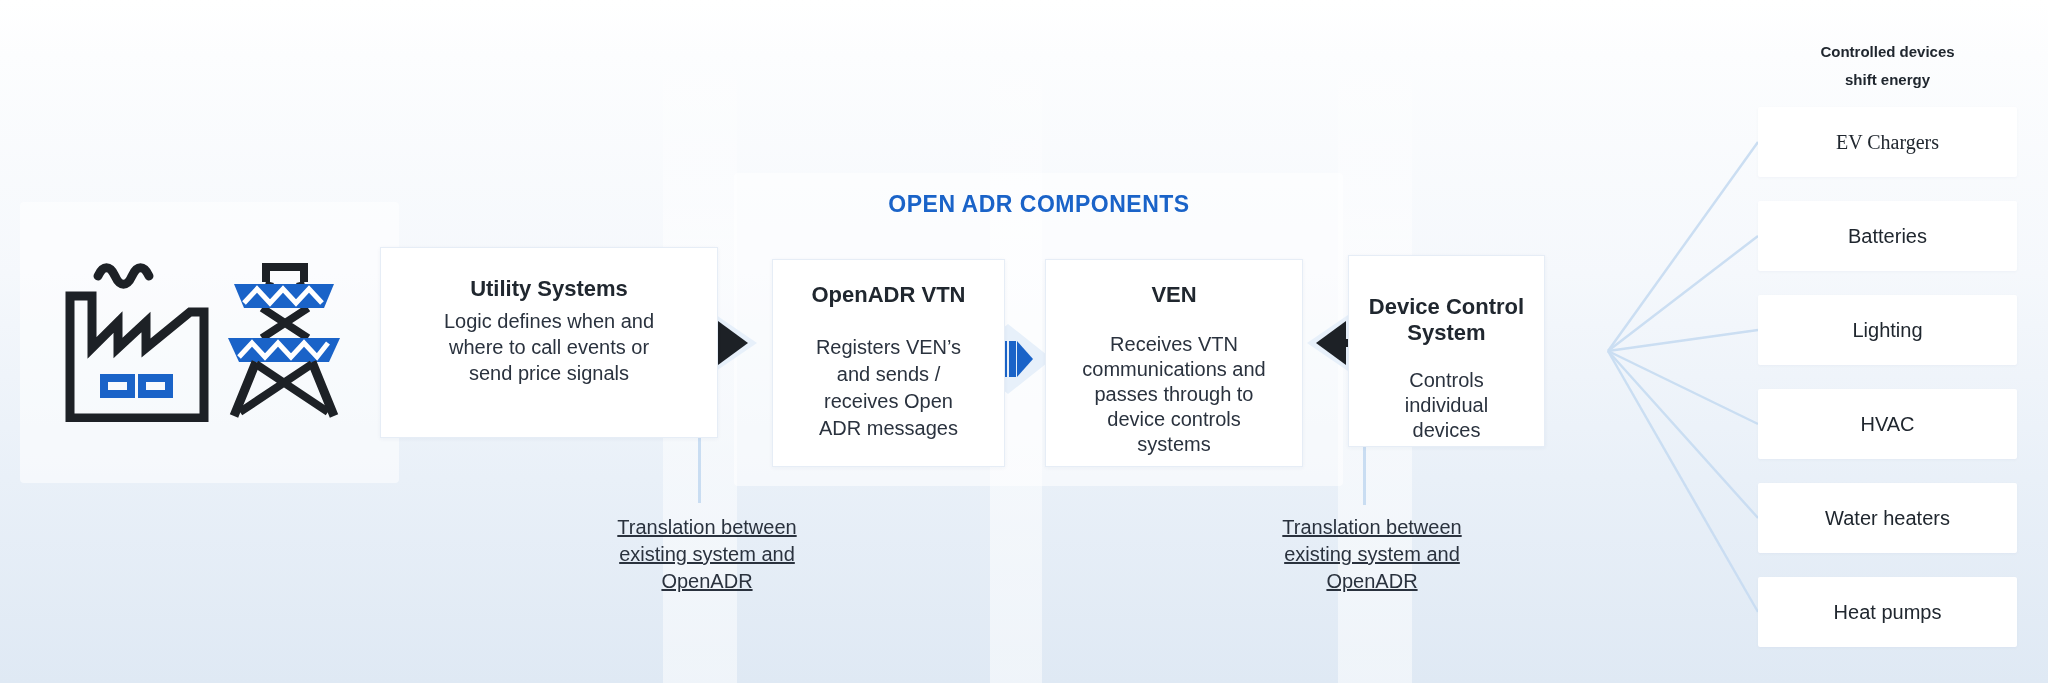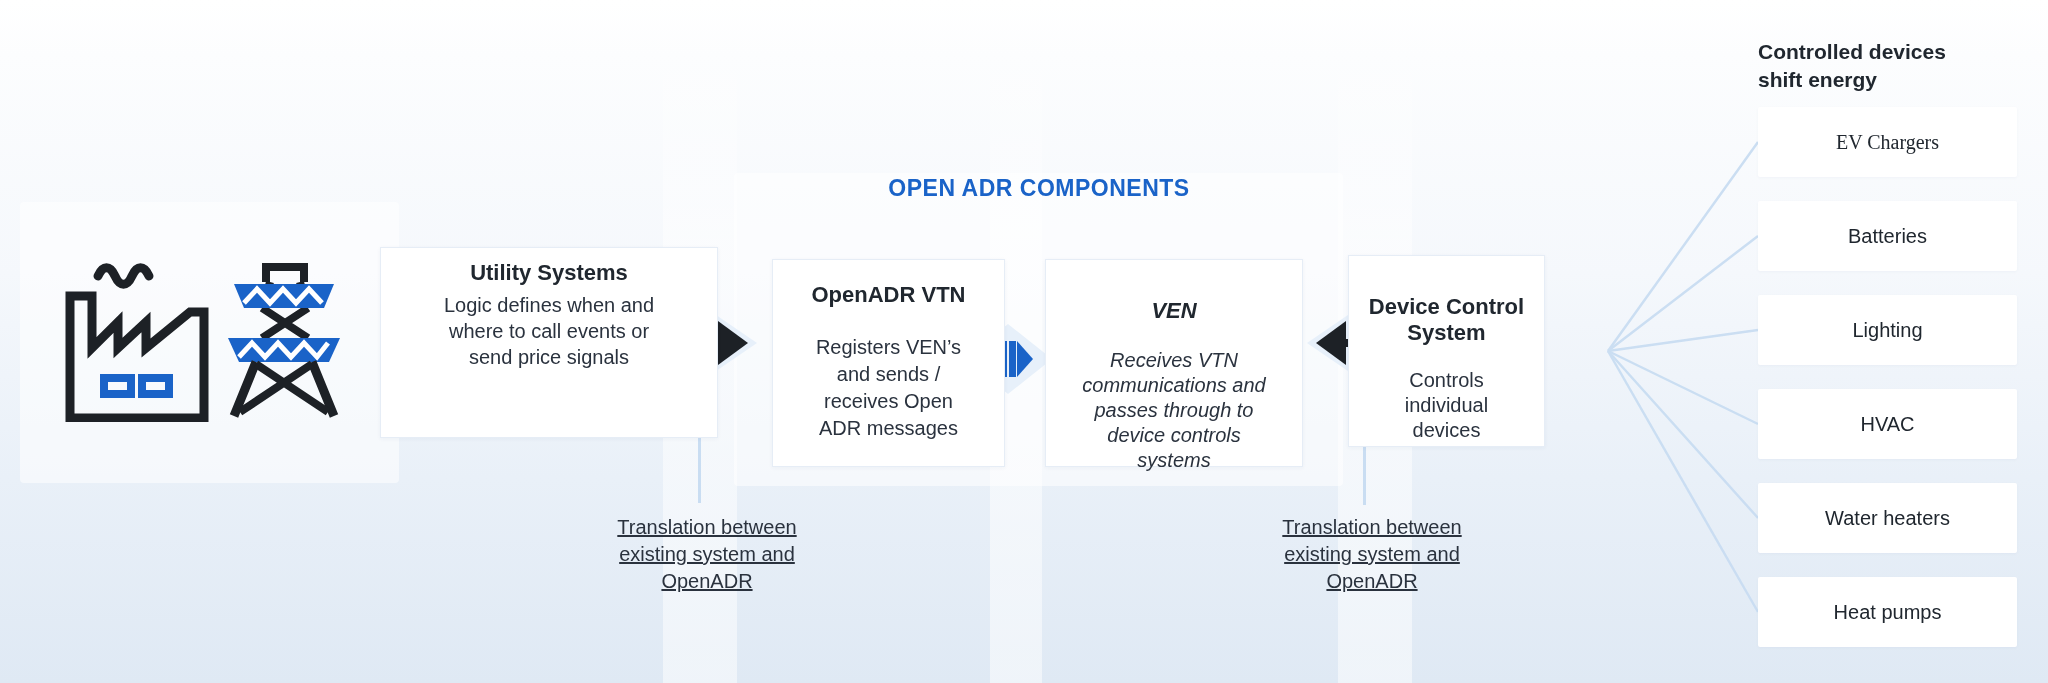--- a/index.html
+++ b/index.html
@@ -11,21 +11,21 @@
   .band{position:absolute;top:0;bottom:0;background:linear-gradient(180deg,rgba(255,255,255,0) 0%,rgba(255,255,255,.5) 35%,rgba(255,255,255,.5) 100%);z-index:0;}
   .panel{position:absolute;background:rgba(255,255,255,.55);border-radius:4px;z-index:1;}
   .card{position:absolute;background:#ffffff;border:1px solid #e6edf6;box-shadow:0 1px 4px rgba(40,70,120,.05);z-index:5;
         display:flex;flex-direction:column;align-items:center;text-align:center;box-sizing:border-box;}
   .pre{white-space:pre-line;}
   .title{font-weight:700;color:var(--text_dark);font-size:22px;line-height:26px;}
   .body-txt{font-weight:400;color:var(--text_body);font-size:20px;}
   .caption{position:absolute;font-weight:700;color:var(--text_dark);font-size:22px;line-height:28px;text-align:center;z-index:6;}
   .translation{position:absolute;font-weight:400;color:var(--text_body);font-size:20px;line-height:27px;text-align:center;z-index:6;text-decoration:underline;}
   .blue-heading{position:absolute;font-weight:700;color:var(--blue);font-size:23px;line-height:28px;letter-spacing:.5px;text-align:center;z-index:6;}
-  .right-heading{position:absolute;font-weight:700;color:var(--text_dark);font-size:21px;line-height:28px;z-index:6;}
+  .right-heading{position:absolute;font-weight:700;color:var(--text_dark);font-size:15px;line-height:28px;text-align:center;z-index:6;}
   .device{position:absolute;left:1758px;width:259px;height:70px;background:#ffffff;border-radius:2px;z-index:5;
           display:flex;align-items:center;justify-content:center;font-size:20px;font-weight:500;color:var(--text_dark);box-shadow:0 1px 3px rgba(40,70,120,.04);}
   .vline{position:absolute;width:3px;background:var(--line);z-index:2;}
   .diamond{position:absolute;background:var(--diamond);clip-path:polygon(50% 0,100% 50%,50% 100%,0 50%);z-index:3;}
   .arrow-svg{position:absolute;z-index:4;}
   svg{display:block;}
 </style>
 </head>
 <body>
 
@@ -50,39 +50,39 @@
     <path d="M36,46 L82,76 M82,46 L36,76" stroke="var(--ink)" stroke-width="8"></path>
     <polygon points="8,22 108,22 98,46 18,46" fill="var(--blue)"></polygon>
     <polyline points="18,41 31,27 44,41 57,27 70,41 83,27 96,41" fill="none" stroke="#ffffff" stroke-width="5"></polyline>
     <polygon points="2,76 114,76 103,100 13,100" fill="var(--blue)"></polygon>
     <polyline points="13,95 26,81 39,95 52,81 65,95 78,81 91,95 102,81" fill="none" stroke="#ffffff" stroke-width="5"></polyline>
     <path d="M30,100 L8,154 M86,100 L108,154" stroke="var(--ink)" stroke-width="9"></path>
     <path d="M30,102 L102,150 M86,102 L14,150" stroke="var(--ink)" stroke-width="8"></path>
   </svg>
 
 
-  <div class="card" style="left:380px;top:247px;width:338px;height:191px;padding-top:12px;">
+  <div class="card" style="left:380px;top:247px;width:338px;height:191px;padding-top:28px;">
     <div class="title">Utility Systems</div>
     <div class="body-txt pre" style="margin-top:6px;line-height:26px;">Logic defines when and
 where to call events or
 send price signals</div>
   </div>
 
   <div class="panel" style="left:734px;top:173px;width:609px;height:313px;"></div>
-  <div class="blue-heading" style="left:784px;top:174px;width:510px;">OPEN ADR COMPONENTS</div>
+  <div class="blue-heading" style="left:784px;top:190px;width:510px;">OPEN ADR COMPONENTS</div>
 
   <div class="card" style="left:772px;top:259px;width:233px;height:208px;padding-top:22px;">
     <div class="title">OpenADR VTN</div>
     <div class="body-txt pre" style="margin-top:26px;line-height:27px;">Registers VEN’s
 and sends /
 receives Open
 ADR messages</div>
   </div>
 
-  <div class="card" style="left:1045px;top:259px;width:258px;height:208px;padding-top:38px;font-style:italic;">
+  <div class="card" style="left:1045px;top:259px;width:258px;height:208px;padding-top:22px;">
     <div class="title">VEN</div>
     <div class="body-txt pre" style="margin-top:24px;line-height:25px;">Receives VTN
 communications and
 passes through to
 device controls
 systems</div>
   </div>
 
   <div class="card" style="left:1348px;top:255px;width:197px;height:192px;padding-top:38px;">
     <div class="title pre">Device Control

